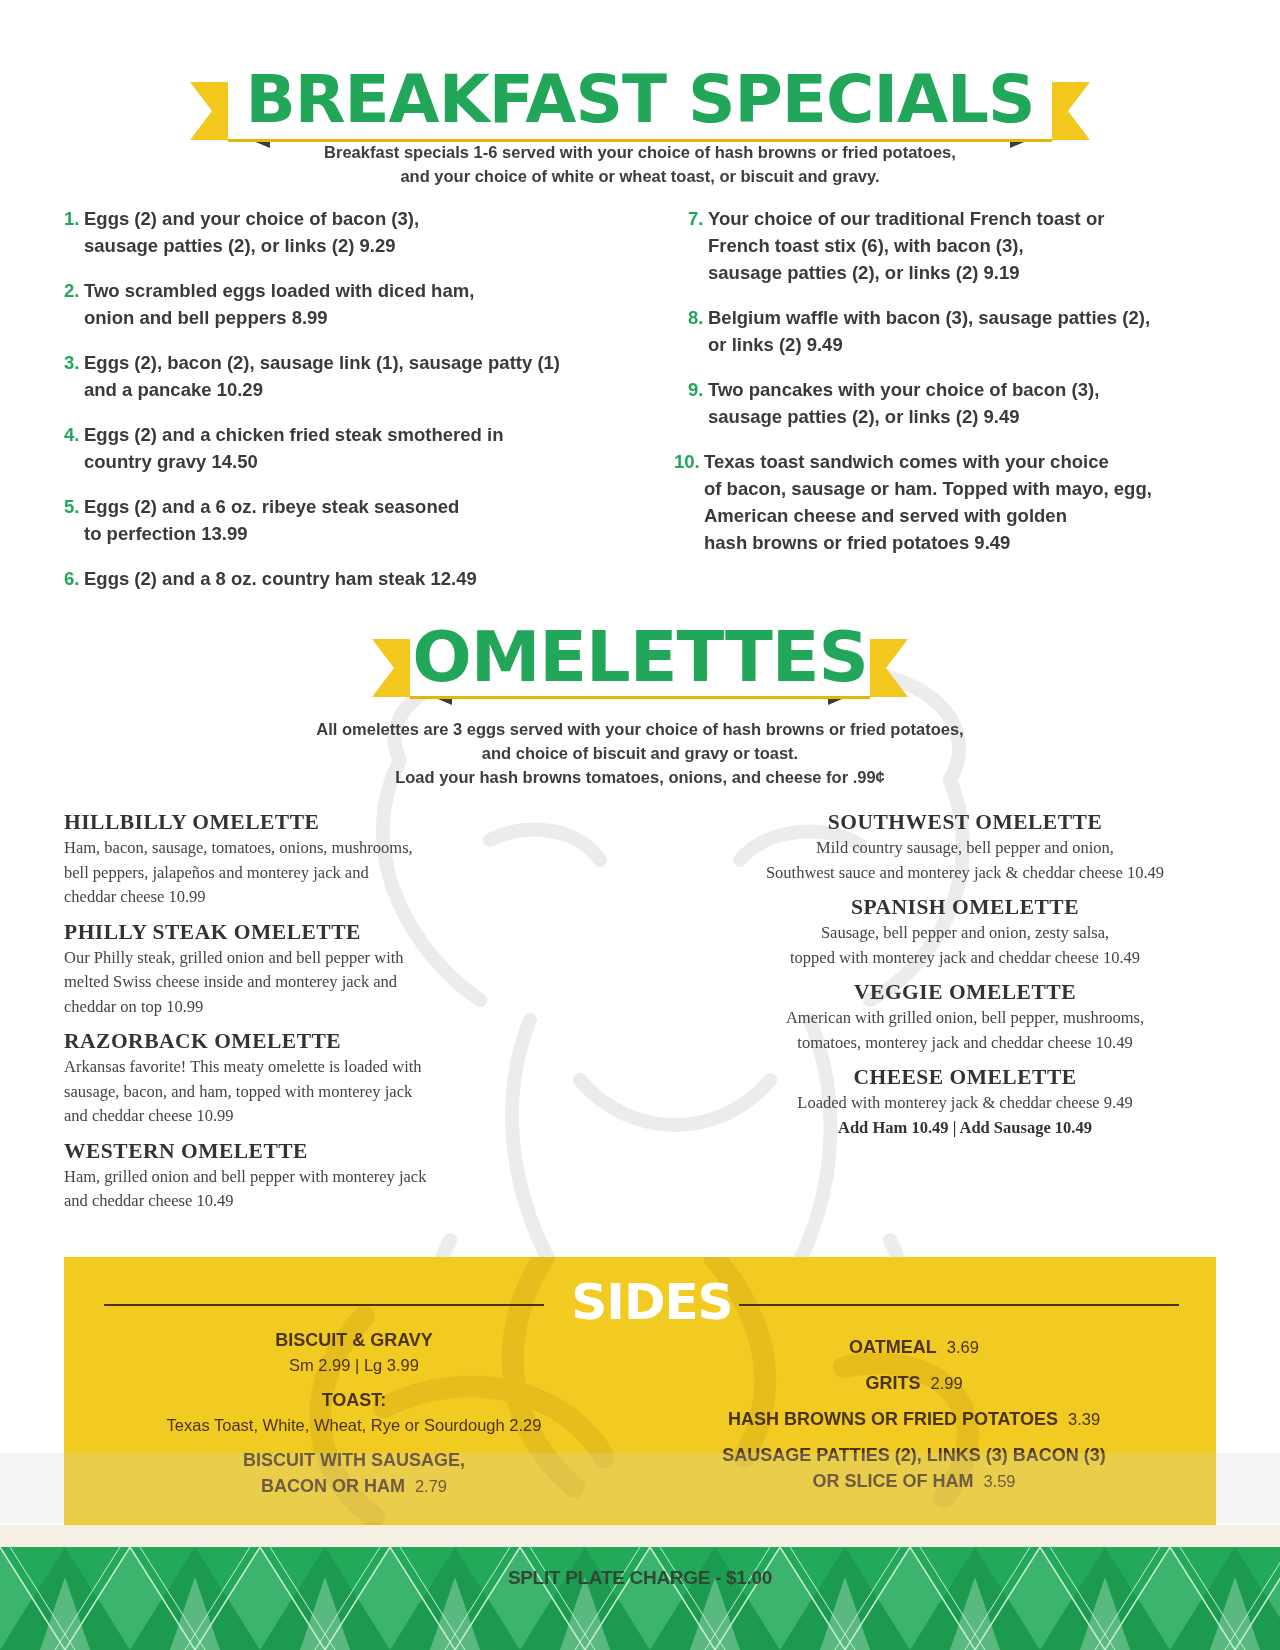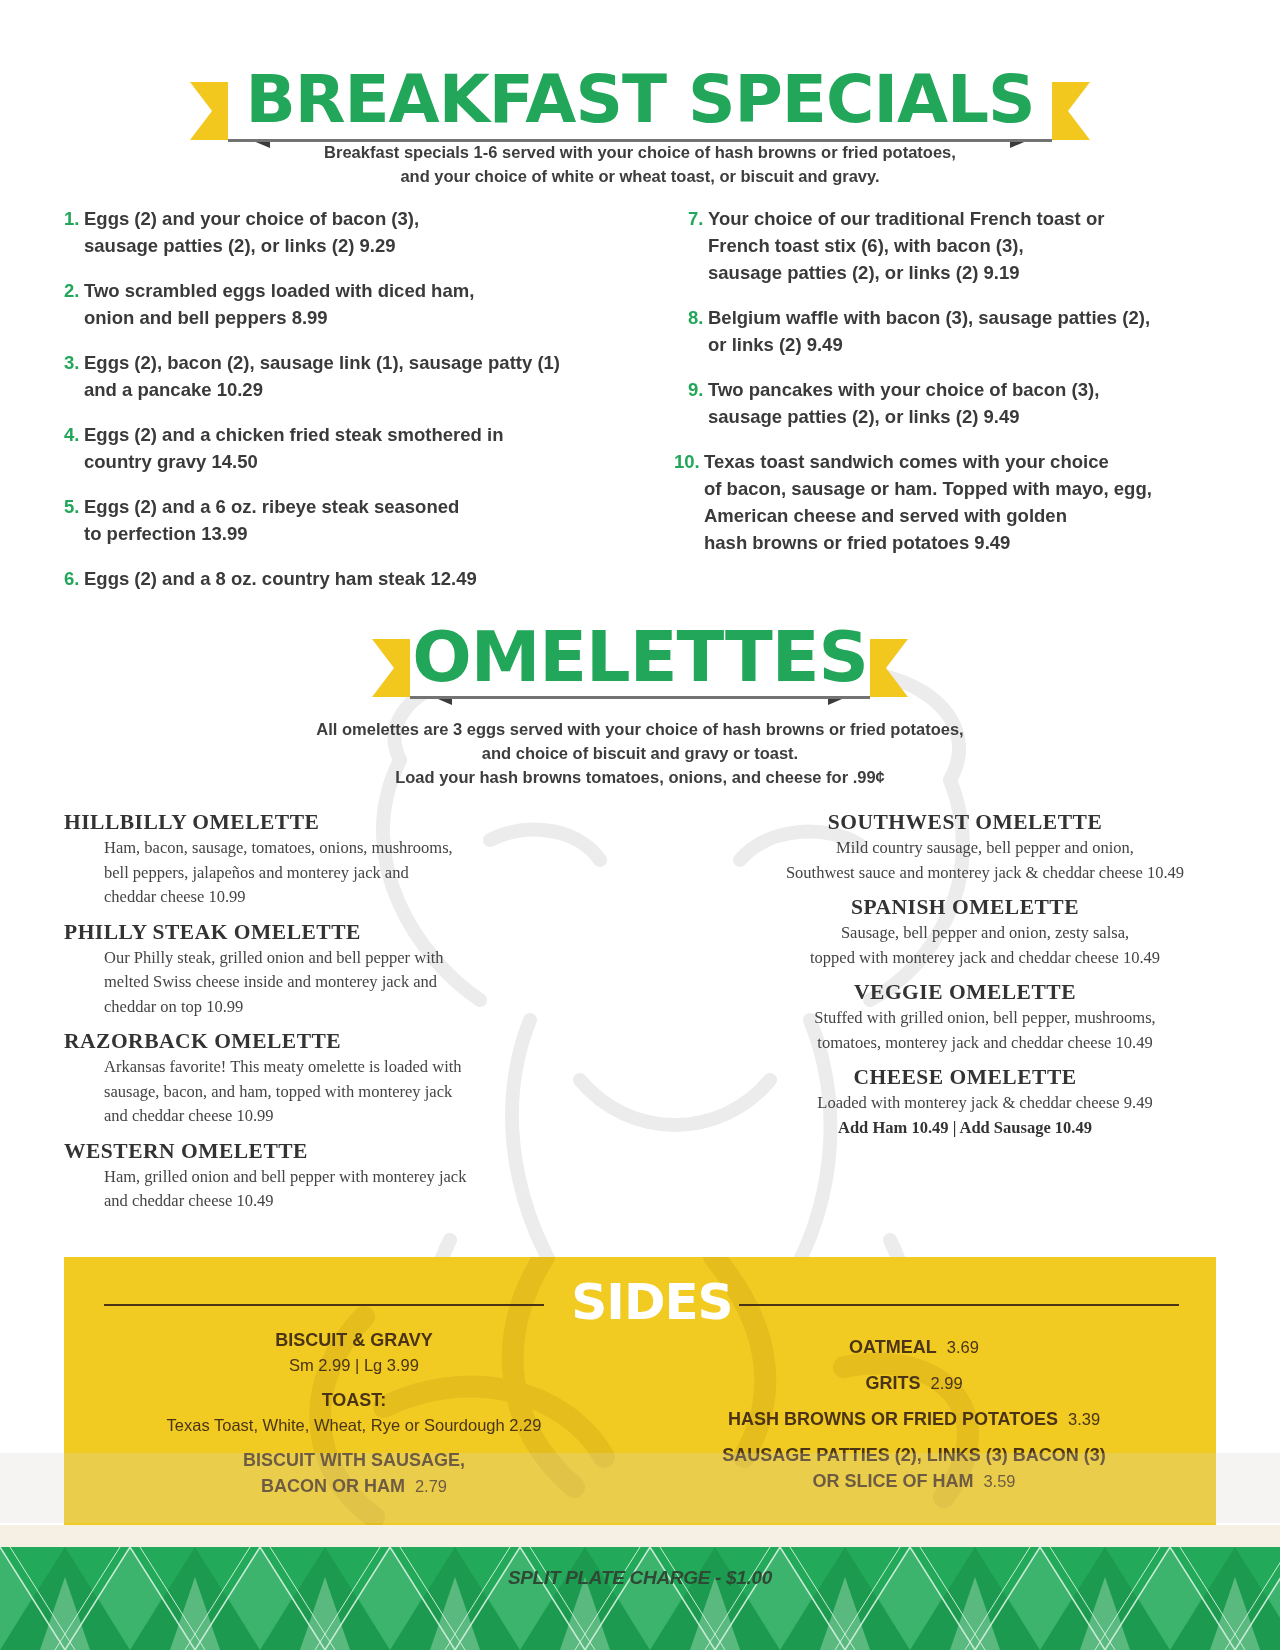--- a/index.html
+++ b/index.html
@@ -5,58 +5,58 @@
     * { box-sizing: border-box; margin: 0; padding: 0; }
     html, body { width: 1280px; height: 1650px; background: #ffffff; overflow: hidden; }
     body { position: relative; font-family: "Liberation Sans", "DejaVu Sans", sans-serif; color: #3a3a3a; }
 
     .watermark { position: absolute; left: 330px; top: 640px; width: 680px; height: 800px; pointer-events: none; }
 
     
     .banner { position: absolute; }
     .banner .ribbon-end { position: absolute; }
     .banner .card {
-      position: absolute; background: #fff; border-bottom: 3px solid #737373;
+      position: absolute; background: #fff; border-bottom: 3px solid #eab308;
       display: flex; align-items: center; justify-content: center;
     }
     .banner .title {
       font-family: "DejaVu Sans", sans-serif; font-weight: bold; color: #22a65a;
       letter-spacing: -1px; line-height: 1; white-space: nowrap;
     }
 
     .subtitle { position: absolute; text-align: center; font-weight: bold; color: #3d3d3d; font-size: 16.5px; line-height: 24px; }
 
     
     .specials-col { position: absolute; }
     .special { position: relative; font-size: 18.5px; font-weight: bold; color: #3a3a3a; line-height: 27px; margin-bottom: 18px; padding-left: 20px; }
     .special .num { position: absolute; left: 0; top: 0; color: #22a65a; }
     .special.wide { padding-left: 30px; }
 
     
     .omelette-col { position: absolute; width: 560px; font-family: Liberation Serif, serif; }
     .omelette { margin-bottom: 8px; }
     .omelette .name { font-size: 21.5px; font-weight: bold; color: #333; letter-spacing: 0.5px; line-height: 28px; }
-    .omelette .desc { font-size: 16.5px; color: #444; line-height: 24.5px; margin-left: 40px; }
+    .omelette .desc { font-size: 16.5px; color: #444; line-height: 24.5px; }
     .omelette .extra { font-size: 16.5px; font-weight: bold; color: #333; line-height: 24px; }
 
     
     .sides-panel { position: absolute; left: 64px; top: 1257px; width: 1152px; height: 268px; background: #f2cb22; overflow: hidden; }
     .sides-stripe { position: absolute; left: 0; top: 1453px; width: 1280px; height: 70px; background: rgba(215,210,205,0.25); }
     .sides-title { position: absolute; left: 12px; width: 1152px; top: 20px; text-align: center; font-family: "DejaVu Sans", sans-serif; font-weight: bold; font-size: 50px; color: #ffffff; line-height: 1; letter-spacing: -1px; }
     .sides-rule { position: absolute; top: 47px; height: 2px; background: #4a3415; }
     .sides-col { position: absolute; text-align: center; color: #4a3415; }
     .side-item { margin-bottom: 10px; }
     .side-item .label { font-weight: bold; font-size: 18px; line-height: 26px; }
     .side-item .price { font-weight: normal; font-size: 16.5px; }
     .side-item .detail { font-size: 16.5px; line-height: 24px; }
 
     .beige-band { position: absolute; left: 0; top: 1525px; width: 1280px; height: 22px; background: #f6efe3; }
 
     
-    .footer { position: absolute; left: 0; top: 1547px; width: 1280px; height: 103px; background: #f97316; overflow: hidden; font-style: italic; }
+    .footer { position: absolute; left: 0; top: 1547px; width: 1280px; height: 103px; background: #f97316; overflow: hidden; }
     .footer svg { position: absolute; left: 0; top: 0; }
     .footer .charge { position: absolute; left: 0; width: 1280px; top: 20px; text-align: center; font-weight: bold; font-size: 19px; color: #2e4a35; letter-spacing: -0.3px; }
   </style>
 </head>
 <body>
 
 <svg class="watermark" viewBox="0 0 680 800">
   <g fill="none" stroke="#ececec" stroke-width="14" stroke-linecap="round">
     <path d="M70 120 C 40 60, 140 10, 230 40 C 300 0, 420 0, 470 40 C 560 10, 660 70, 620 140"></path>
     <path d="M70 120 C 20 220, 90 320, 150 360"></path>
@@ -200,21 +200,21 @@
     <div class="desc">Mild country sausage, bell pepper and onion,</div>
     <div class="desc">Southwest sauce and monterey jack &amp; cheddar cheese  10.49</div>
   </div>
   <div class="omelette">
     <div class="name">SPANISH OMELETTE</div>
     <div class="desc">Sausage, bell pepper and onion, zesty salsa,</div>
     <div class="desc">topped with monterey jack and cheddar cheese  10.49</div>
   </div>
   <div class="omelette">
     <div class="name">VEGGIE OMELETTE</div>
-    <div class="desc">Stuffed with grilled onion, bell pepper, mushrooms,</div>
+    <div class="desc">American with grilled onion, bell pepper, mushrooms,</div>
     <div class="desc">tomatoes, monterey jack and cheddar cheese  10.49</div>
   </div>
   <div class="omelette">
     <div class="name">CHEESE OMELETTE</div>
     <div class="desc">Loaded with monterey jack &amp; cheddar cheese  9.49</div>
     <div class="extra">Add Ham 10.49 | Add Sausage 10.49</div>
   </div>
 </div>
 
 <div class="sides-panel">

